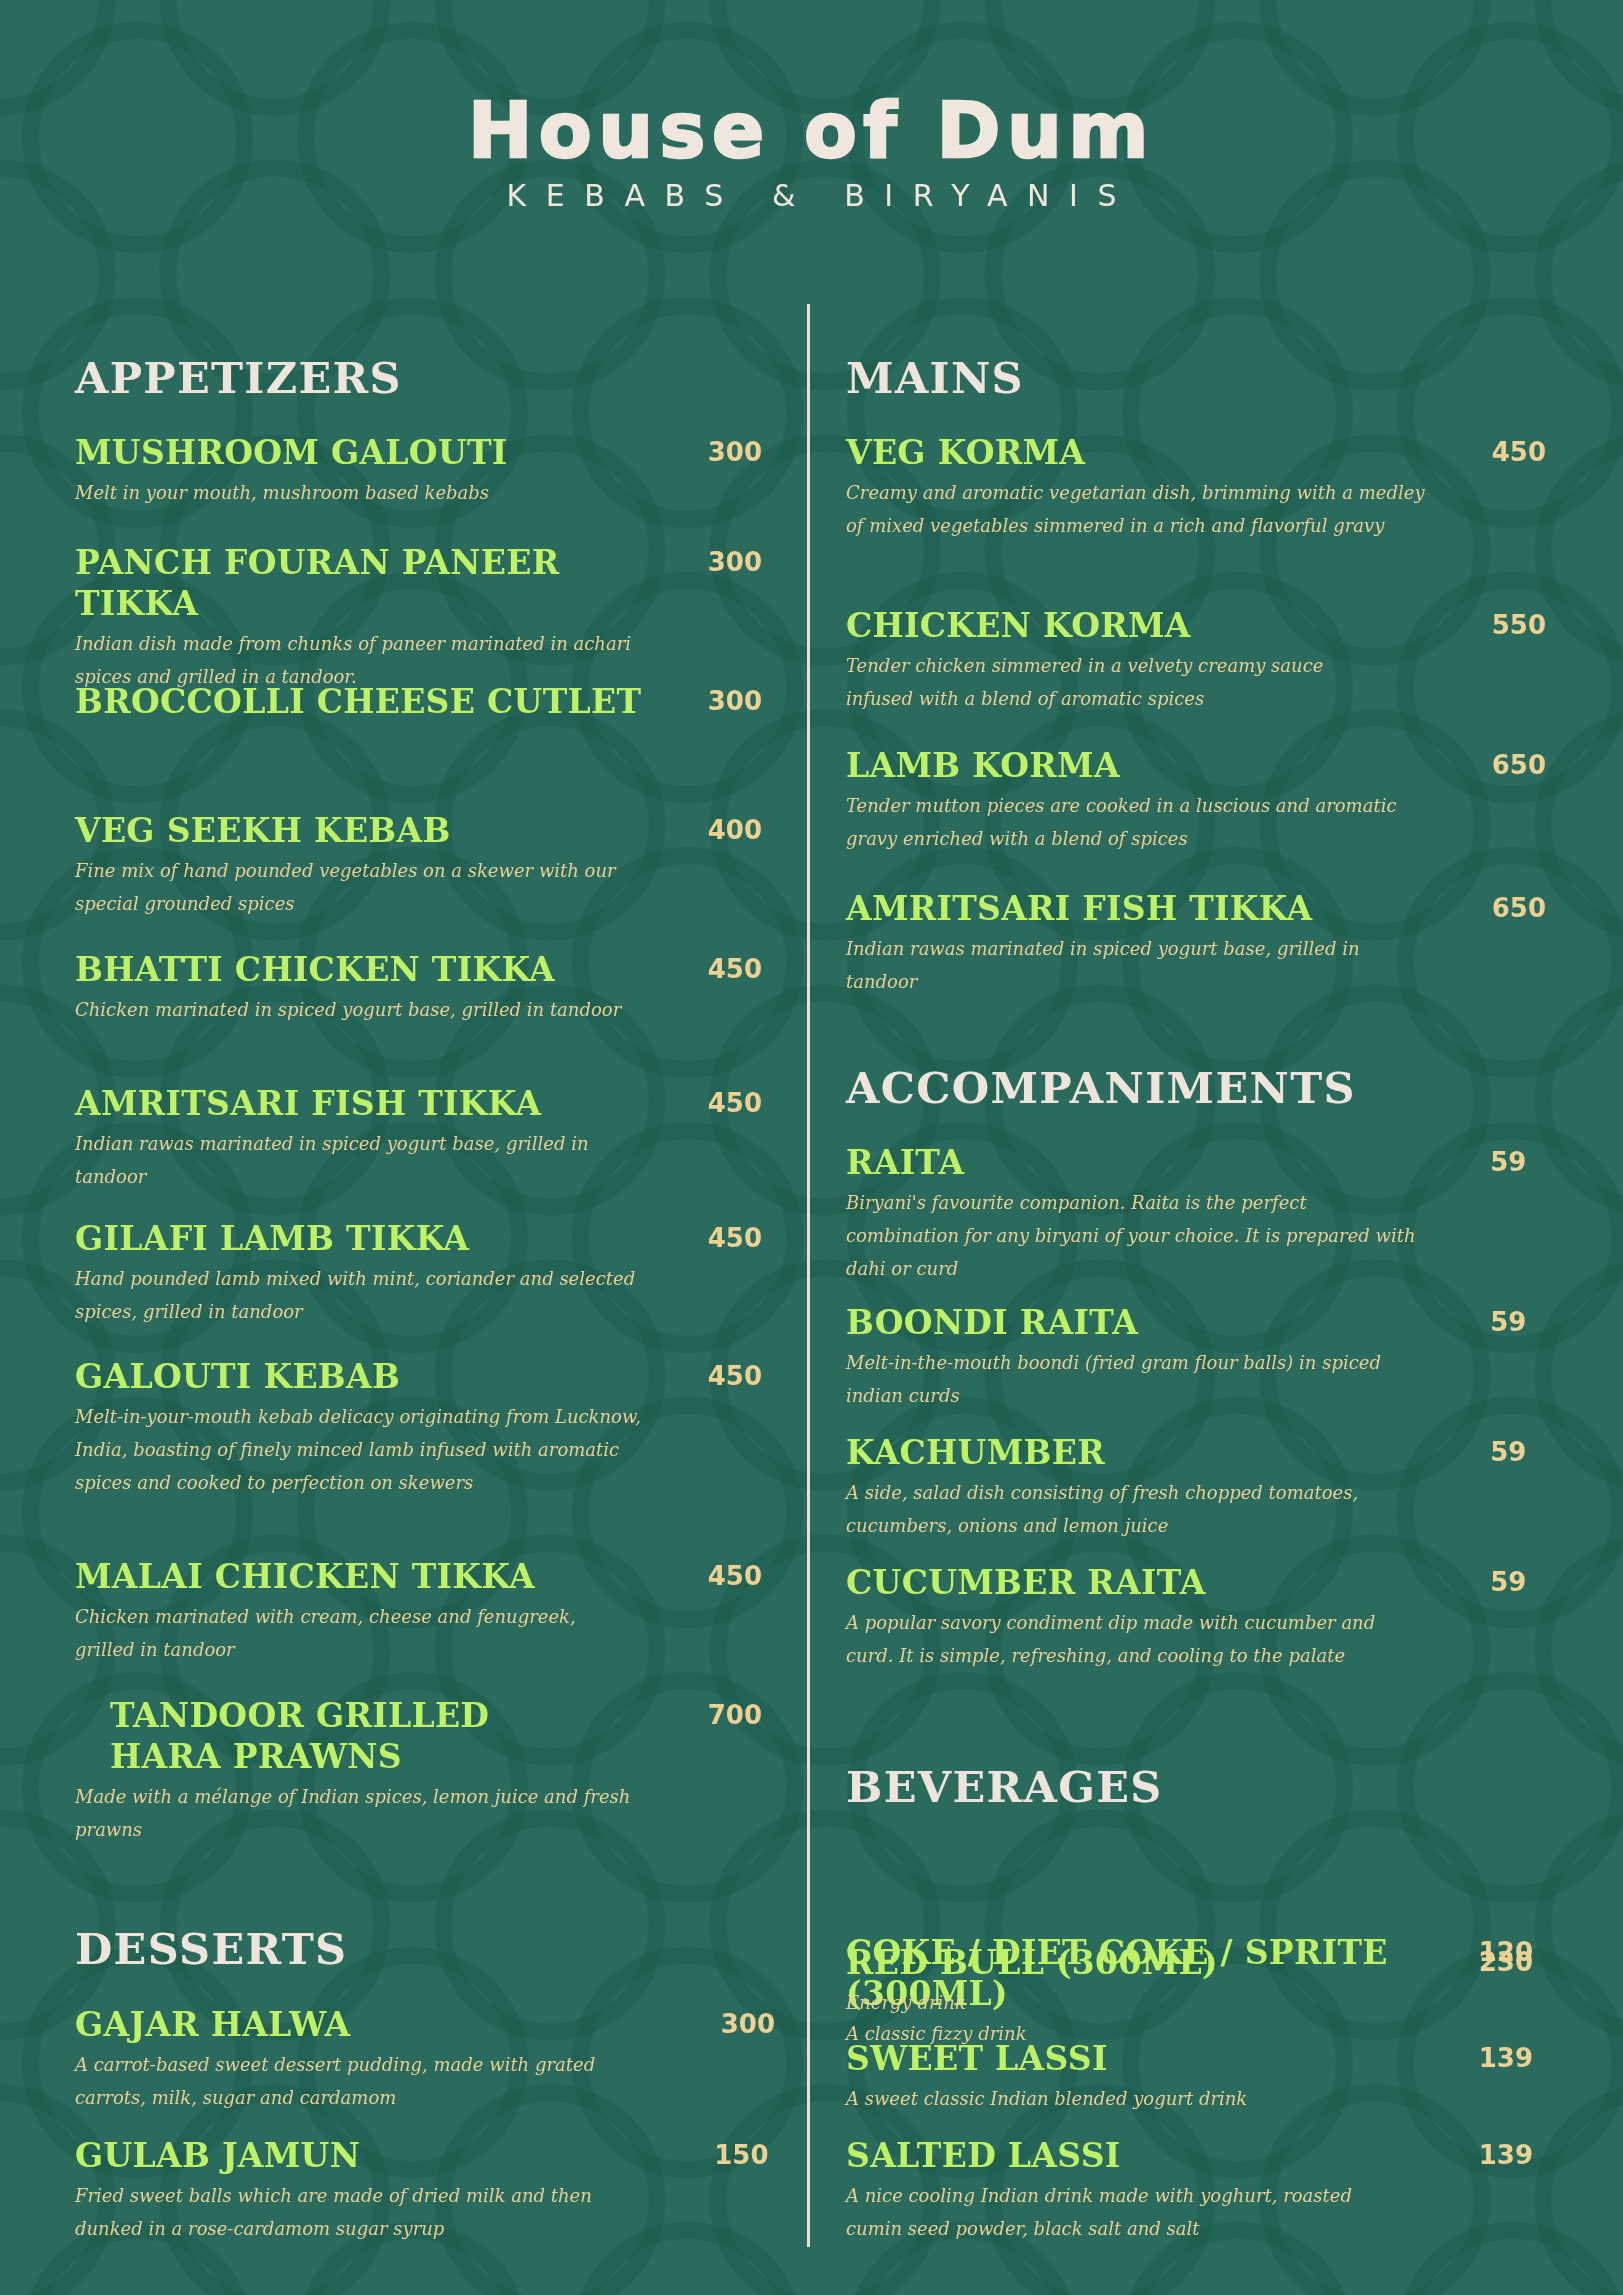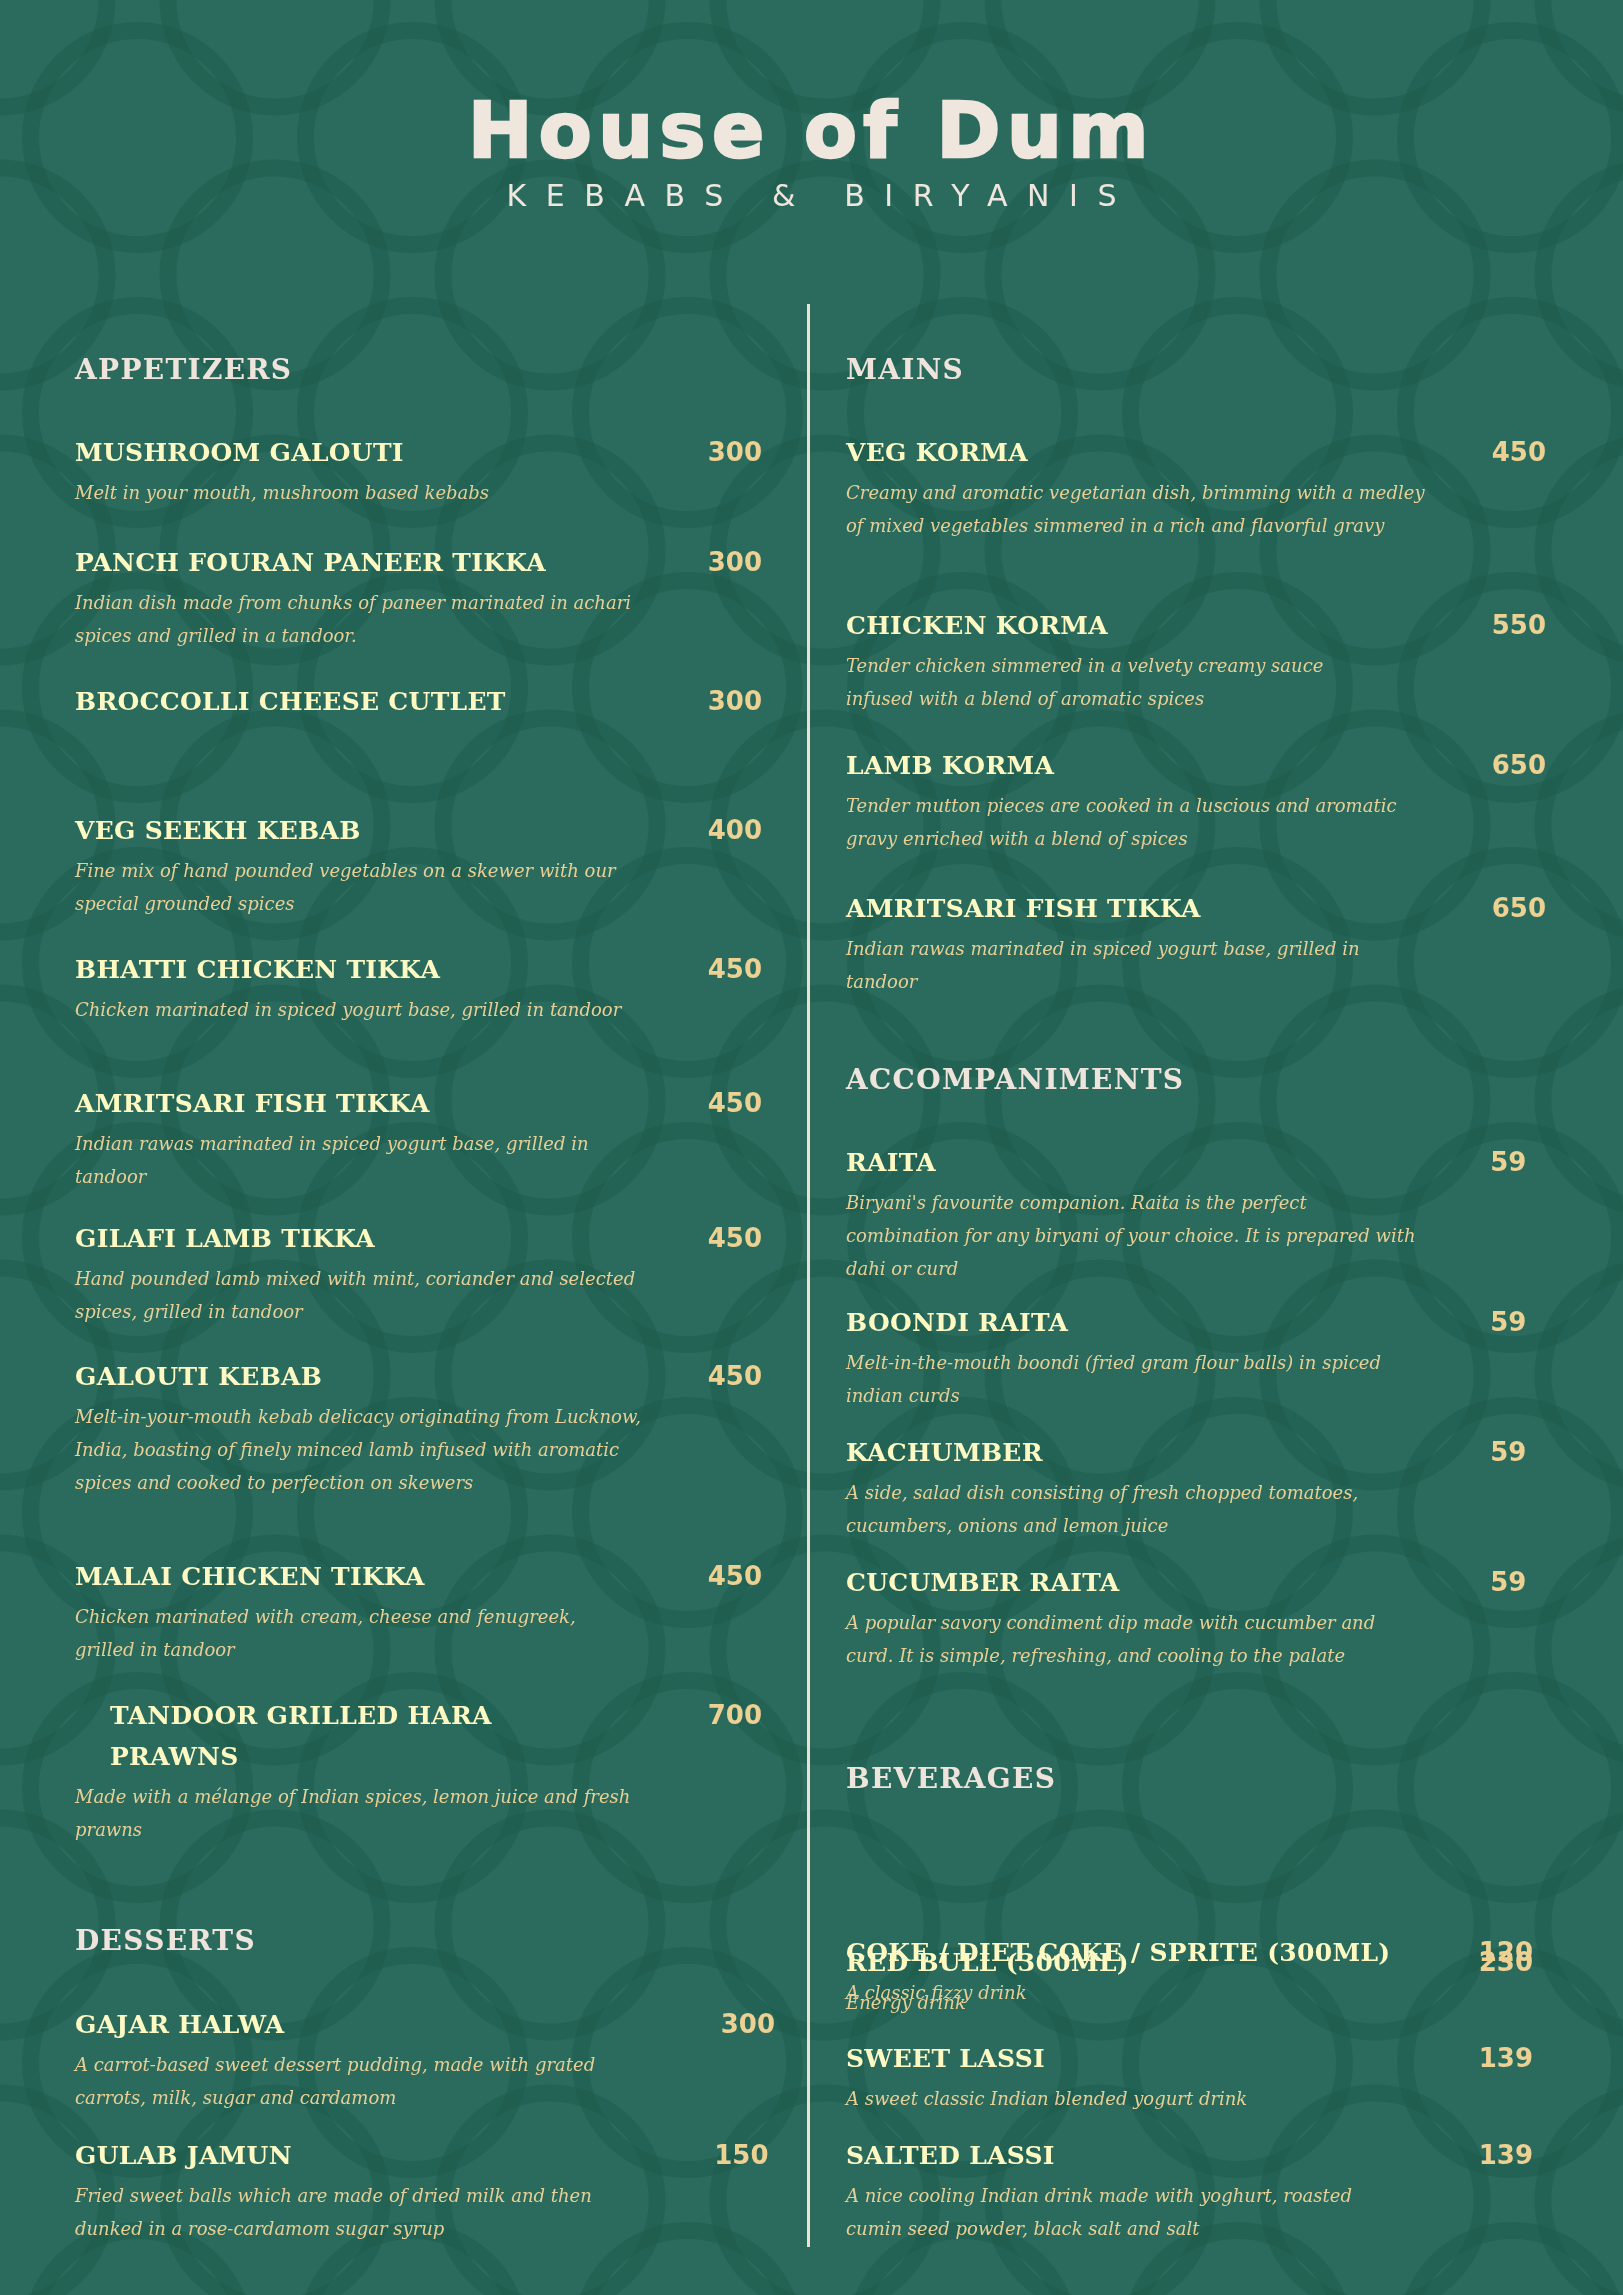--- a/index.html
+++ b/index.html
@@ -42,30 +42,30 @@
     }
     .divider {
       position: absolute; left: 807px; top: 304px;
       width: 3.3px; height: 1943px; background: #e9e0d6;
     }
     .col { position: absolute; }
     .col-left { left: 75px; width: 687px; }
     .col-right { left: 846px; width: 700px; }
     .section-title {
       font-family: "DejaVu Serif", serif;
-      font-weight: bold; font-size: 28px;
+      font-weight: bold; font-size: 43px;
       color: #efe4dc; letter-spacing: 1.3px;
       margin: 0 0 23.6px 0;
       position: absolute;
     }
     .item { position: absolute; left: 0; right: 0; }
     .item-row { display: flex; justify-content: space-between; align-items: flex-start; }
     .item-name {
       font-family: "DejaVu Serif", serif; font-weight: bold;
-      font-size: 25px; color: #fef9c3; line-height: 41px;
+      font-size: 33px; color: #bef264; line-height: 41px;
       letter-spacing: 0.3px;
     }
     .item-price {
       font-family: "DejaVu Sans", sans-serif; font-weight: bold;
       font-size: 26px; color: #ecd193; line-height: 41px;
       text-align: right; min-width: 79px;
     }
     .item-desc {
       font-family: "DejaVu Serif", serif; font-style: italic;
       font-size: 18px; color: #e8cf95; line-height: 33px;

